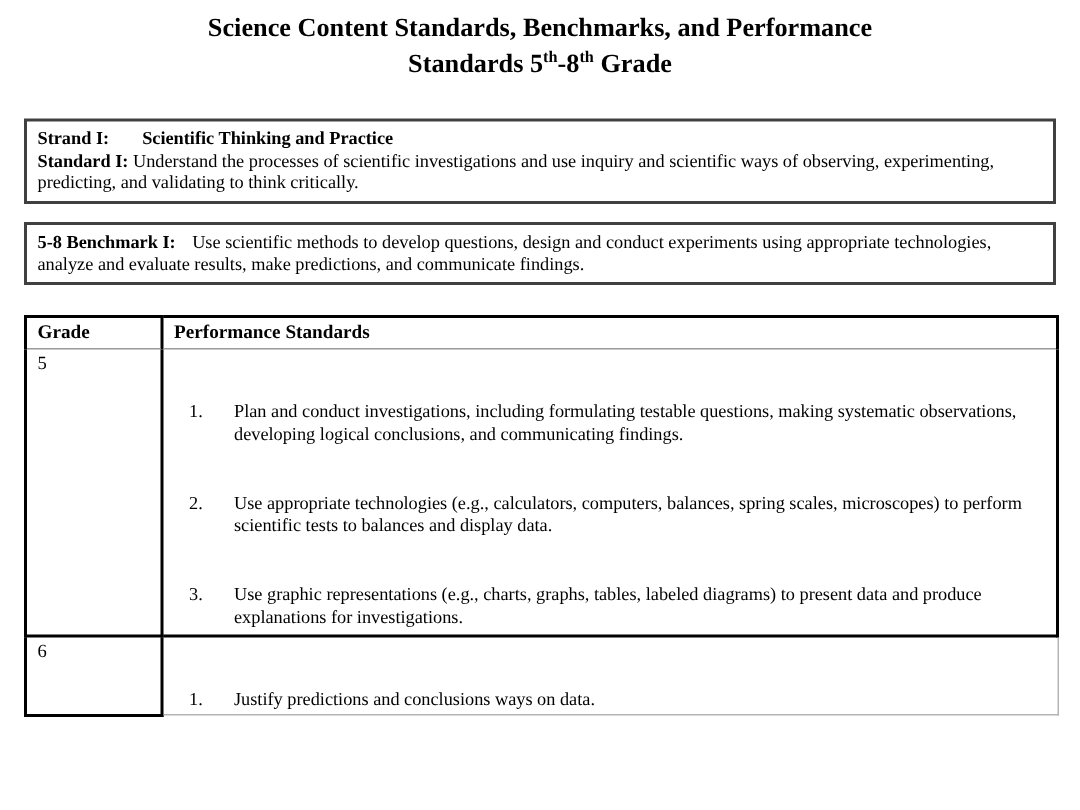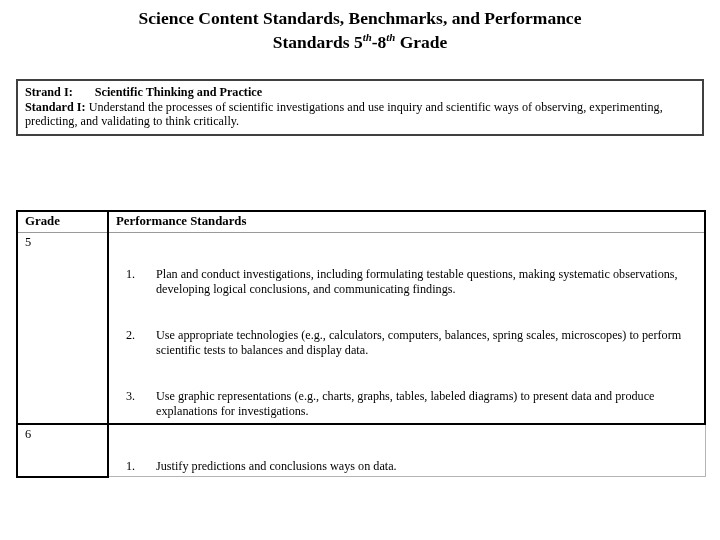--- a/index.html
+++ b/index.html
@@ -31,21 +31,20 @@
     text-align: center;
     font-size: 17.5px;
     font-weight: bold;
     line-height: 24px;
     letter-spacing: 0px;
   }
   .doc-title sup {
     font-size: 0.62em;
     vertical-align: super;
     line-height: 0;
-    font-style: italic;
   }
 
   
   .box {
     position: absolute;
     left: 16px;
     width: 688px;
     box-sizing: border-box;
     border: 2px solid #404040;
     padding: 4px 6px 5px 7px;
@@ -166,20 +165,25 @@
   <div class="box" id="strand-box">
     <p>
       <span class="lbl">Strand I:</span><span class="tabgap"></span><span class="lbl">Scientific Thinking and Practice</span>
     </p>
     <p>
       <span class="lbl">Standard I:</span>
       <span>Understand the processes of scientific investigations and use inquiry and scientific ways of observing, experimenting, predicting, and validating to think critically.</span>
     </p>
   </div>
 
+  <div class="box" id="benchmark-box">
+    <p>
+      <span class="lbl">5-8 Benchmark I:</span><span class="tabgap-sm"></span><span>Use scientific methods to develop questions, design and conduct experiments using appropriate technologies, analyze and evaluate results, make predictions, and communicate findings.</span>
+    </p>
+  </div>
 
   <table class="std-table">
     <colgroup>
       <col class="c-grade">
       <col class="c-perf">
     </colgroup>
     <thead>
       <tr class="hdr">
         <th>Grade</th>
         <th>Performance Standards</th>

